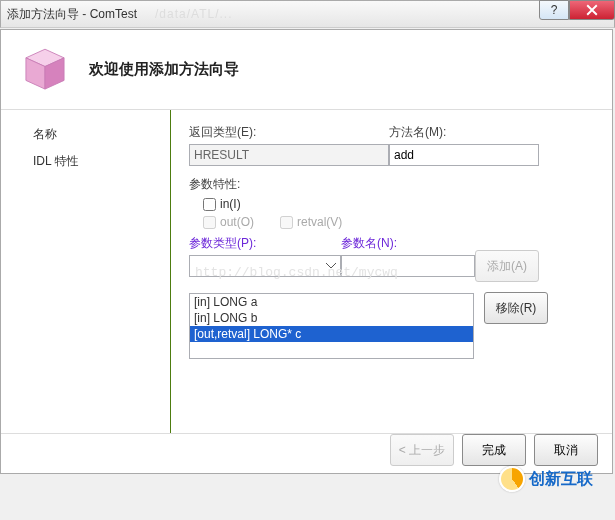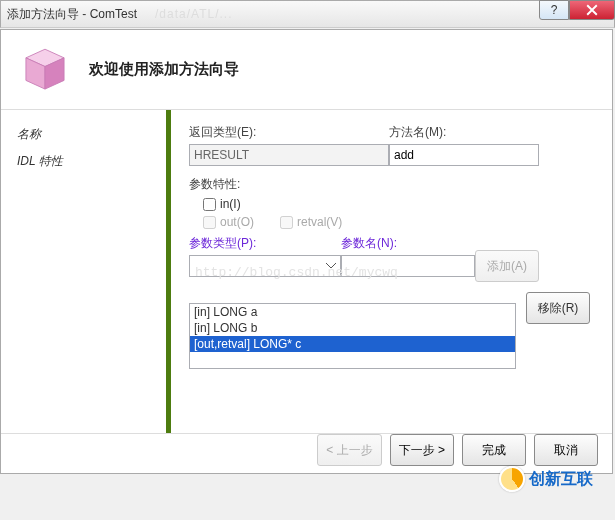--- a/index.html
+++ b/index.html
@@ -27,40 +27,40 @@
 
   .header {
     height: 80px; border-bottom: 1px solid #ddd; display:flex; align-items:center;
     padding-left: 18px;
   }
   .cube-icon { width:52px; height:52px; margin-right: 18px; position:relative; }
   .cube-icon svg { width:52px; height:52px; }
   .header-title { font-size: 15px; font-weight: bold; color:#222; }
 
   .body { display:flex; height: calc(100% - 80px - 40px); }
-  .sidebar { width: 170px; border-right: 5px solid #4d7c0f; padding: 16px 0 0 16px; font-style: italic; }
+  .sidebar { width: 170px; border-right: 1px solid #4d7c0f; padding: 16px 0 0 32px; }
   .sidebar-item { font-size: 12px; color: #333; margin-bottom: 10px; cursor:pointer; }
 
   .form { flex:1; padding: 14px 18px 0 18px; font-size: 12px; color:#333; position:relative;}
   .row { display:flex; margin-bottom: 6px; }
   .field { display:flex; flex-direction:column; }
   .label { margin-bottom: 3px; color:#444; }
   .label.dim { color:#6d28d9; }
   .input { height:22px; border:1px solid #abadb3; padding:0 4px; font-size:12px; background:#fff; }
   .input.readonly { background:#f3f3f3; color:#666; }
   .select { height:22px; border:1px solid #abadb3; background:#fff; display:flex; align-items:center; justify-content:space-between; padding:0 2px 0 4px;}
   .select .arrow { width:14px; height:14px; display:flex; align-items:center; justify-content:center;}
   .cb { display:flex; align-items:center; gap:4px; margin-bottom:4px;}
   .cb input { width:13px; height:13px; }
   .cb.dim { color:#aaa; }
 
   .param-listbox {
-    border:1px solid #abadb3; width: 327px; height: 66px;
+    border:1px solid #abadb3; width: 285px; height: 66px;
     font-family: "Courier New", monospace; font-size: 12px;
-    margin-top:15px; background:#fff; overflow:hidden;
+    margin-top:5px; background:#fff; overflow:hidden;
   }
   .param-listbox .item { padding: 1px 4px; white-space:pre; }
   .param-listbox .item.selected { background:#1e62d0; color:#fff; }
 
   .btn {
     height:32px; min-width:64px; padding:0 8px;
     border:1px solid #8a8a8a; border-radius:3px;
     background:linear-gradient(#fdfdfd,#e5e5e5);
     font-size:12px; display:inline-flex; align-items:center; justify-content:center;
     cursor:pointer;
@@ -187,21 +187,20 @@
         <div style="padding-top:4px;">
           <div class="btn">移除(R)</div>
         </div>
       </div>
 
     </div>
   </div>
 
   <div class="footer">
     <div class="btn dim">&lt; 上一步</div>
-    <div class="btn">下一步 &gt;</div>
     <div class="btn">完成</div>
     <div class="btn">取消</div>
   </div>
 
 </div>
 
 <div class="watermark">http://blog.csdn.net/mycwq</div>
 
 <div class="overlay-logo">
   <div class="circle"></div>

